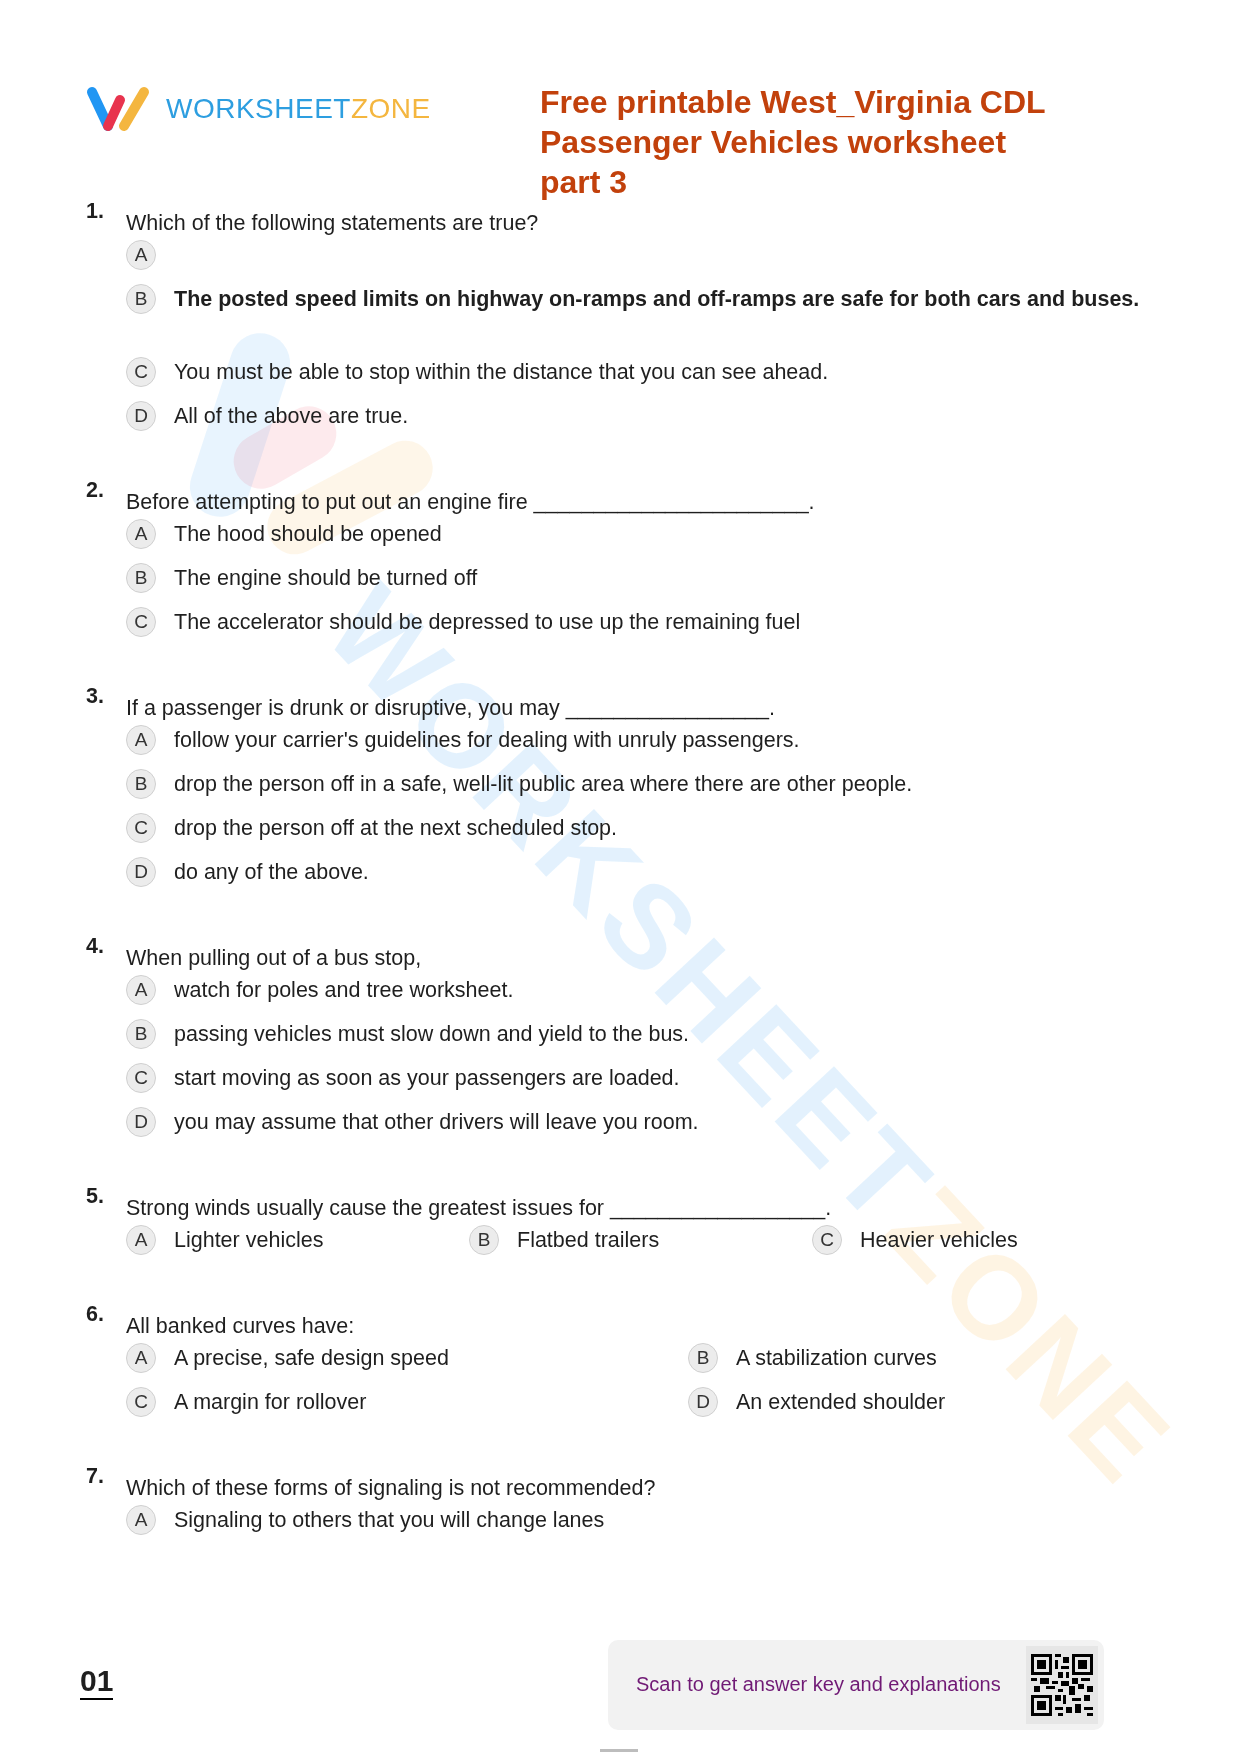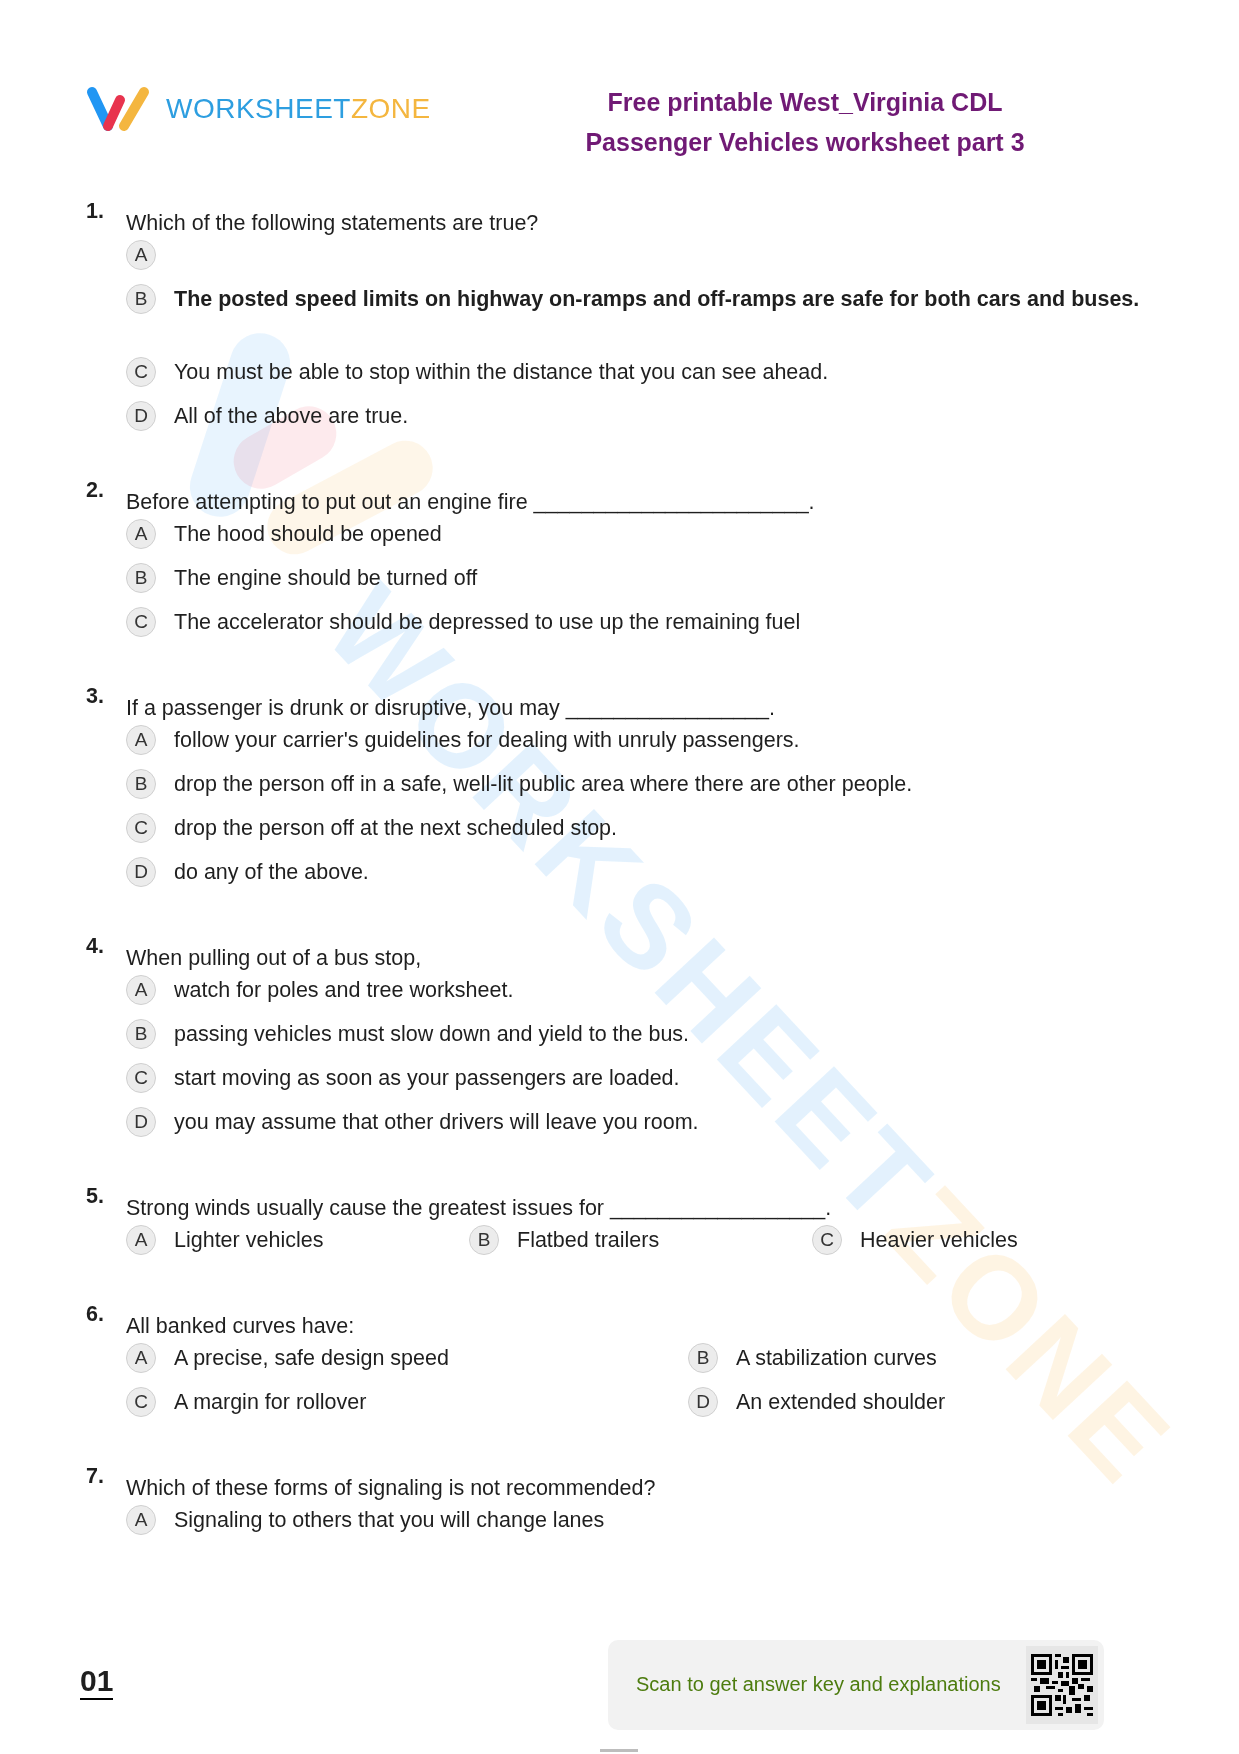--- a/index.html
+++ b/index.html
@@ -15,39 +15,39 @@
   .wm-text .a { color: #2196f3; }
   .wm-text .b { color: #f9a825; }
 
   
   .logo { position: absolute; left: 84px; top: 84px; height: 50px; display: flex; align-items: center; }
   .logo svg { width: 70px; height: 50px; }
   .logo-text { font-size: 28px; margin-left: 12px; letter-spacing: 0.5px; }
   .logo-text .p1 { color: #2d9ee0; }
   .logo-text .p2 { color: #f4b63f; }
 
-  .title { position: absolute; left: 540px; top: 82px; width: 530px; text-align: center;
-           font-size: 25px; font-weight: bold; line-height: 40px; color: #701a75; }
+  .title { position: absolute; left: 540px; top: 82px; width: 530px; text-align: left;
+           font-size: 32px; font-weight: bold; line-height: 40px; color: #c2410c; }
   .q-head { position: absolute; left: 86px; display: flex; font-size: 21.5px; line-height: 28px; }
   .q-num { width: 40px; font-weight: bold; }
   .q-text { white-space: nowrap; margin-top: 12px; }
 
   .opt { position: absolute; display: flex; align-items: flex-start; font-size: 21.5px; line-height: 28px; }
   .opt-badge { width: 30px; height: 30px; border-radius: 50%; background: #ececec;
                border: 1px solid #d0d0d0; box-sizing: border-box; display: flex;
                align-items: center; justify-content: center; font-size: 19px; color: #333;
                margin-right: 18px; flex-shrink: 0; margin-top: -1px; }
   .opt-text { max-width: 980px; }
 
   
   .page-num { position: absolute; left: 80px; top: 1666px; font-size: 30px; font-weight: bold;
               border-bottom: 2px solid #000; line-height: 30px; padding-bottom: 2px; }
   .scan-box { position: absolute; left: 608px; top: 1640px; width: 496px; height: 90px;
               background: #f2f2f2; border-radius: 10px; }
-  .scan-text { position: absolute; left: 28px; top: 33px; font-size: 20px; color: #4d7c0f; white-space: nowrap; }
+  .scan-text { position: absolute; left: 28px; top: 33px; font-size: 20px; color: #701a75; white-space: nowrap; }
   .qr { position: absolute; left: 418px; top: 6px; width: 72px; height: 78px; background: #e6e6e6;
         display: flex; align-items: center; justify-content: center; }
   .bottom-line { position: absolute; left: 600px; top: 1749px; width: 38px; height: 3px; background: #bdbdbd; }
 </style>
 </head>
 <body>
 
 <div class="wm" style="left:0;top:0;width:1239px;height:1754px;">
   <div class="wm-bar" style="left:210px;top:330px;width:60px;height:190px;background:#2196f3;opacity:0.1;transform:rotate(18deg);"></div>
   <div class="wm-bar" style="left:230px;top:420px;width:110px;height:55px;background:#e8344e;opacity:0.1;transform:rotate(-30deg);"></div>

